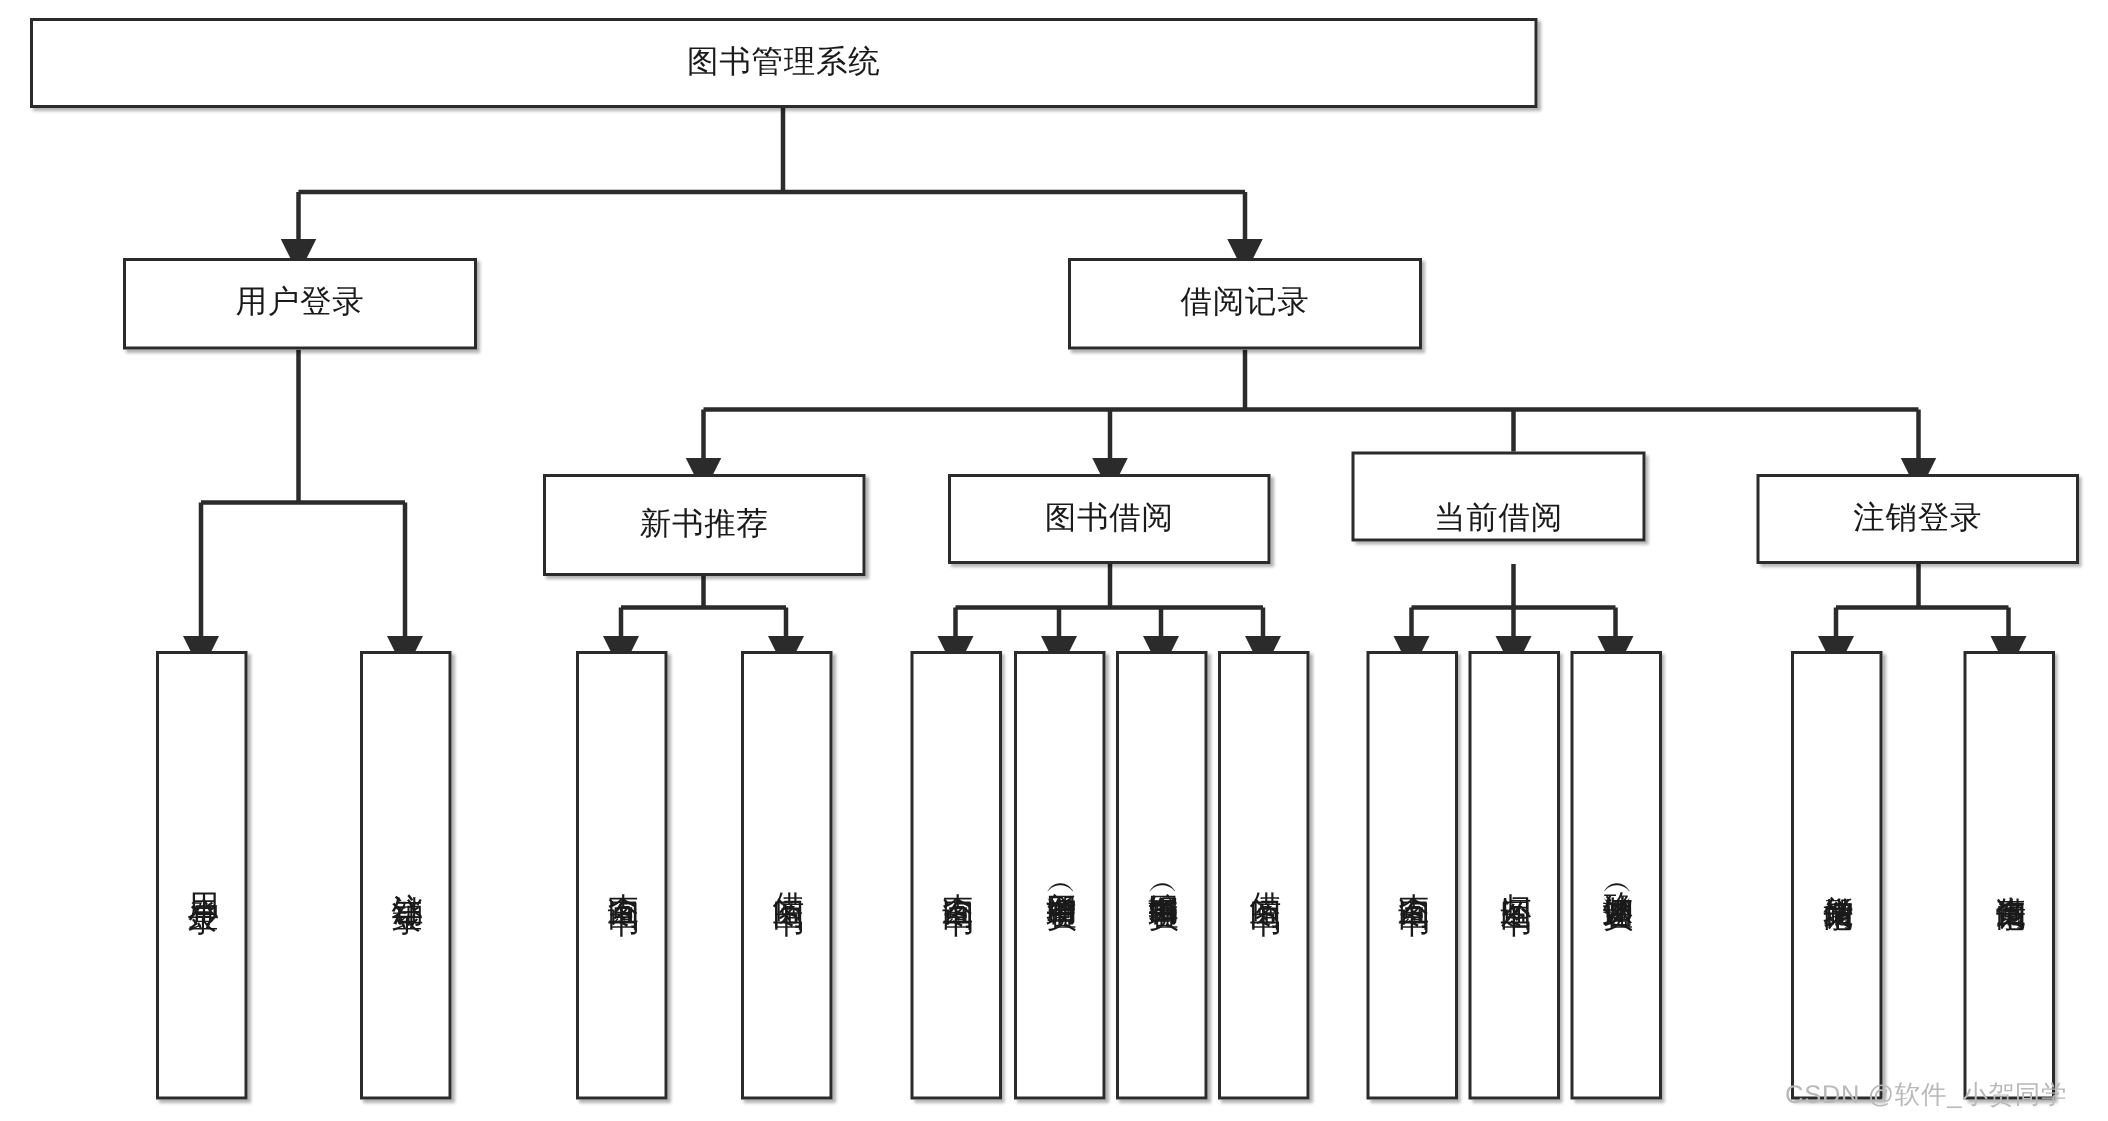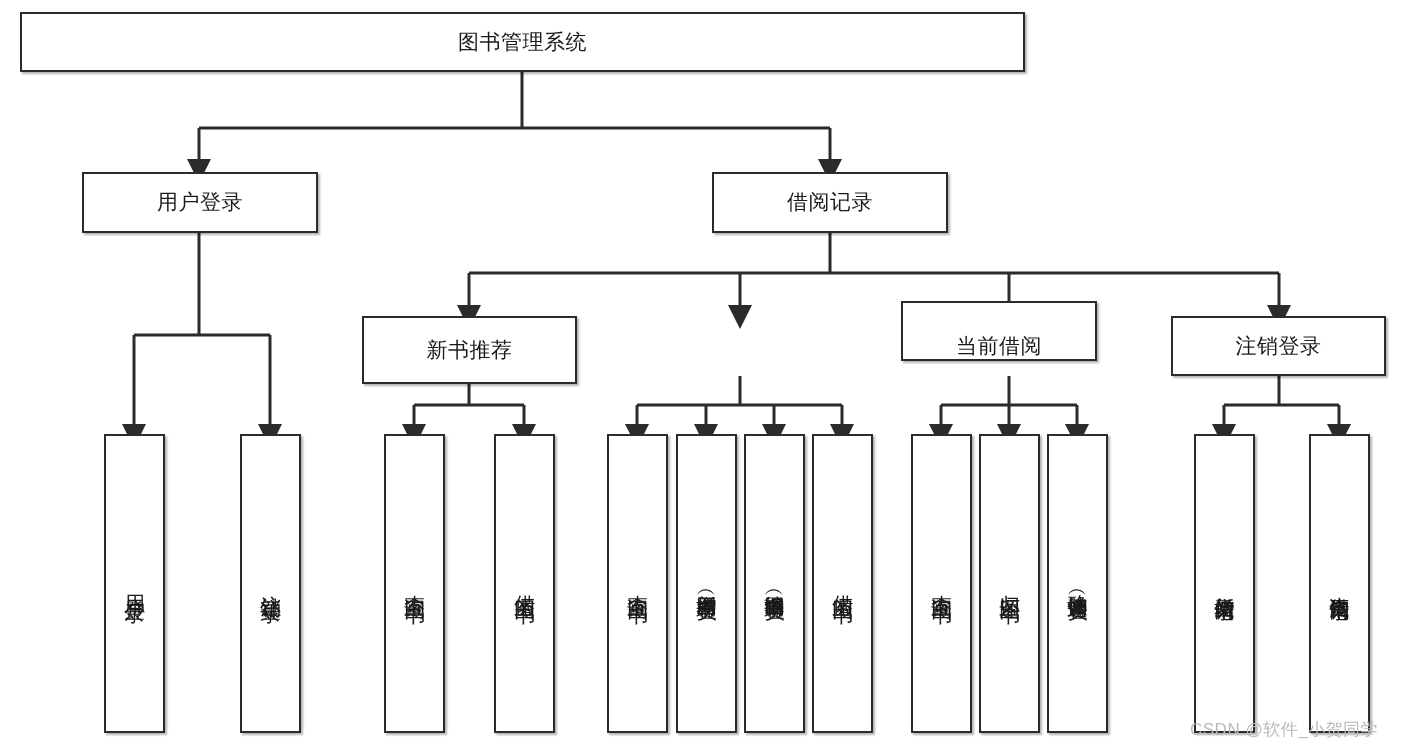--- a/index.html
+++ b/index.html
@@ -139,20 +139,23 @@
   <div class="node horiz" style="left:82px; top:172px; width:236px; height:61px;">
     <span class="label">用户登录</span>
   </div>
   <div class="node horiz" style="left:712px; top:172px; width:236px; height:61px;">
     <span class="label">借阅记录</span>
   </div>
 
   <div class="node horiz" style="left:362px; top:316px; width:215px; height:68px;">
     <span class="label">新书推荐</span>
   </div>
+  <div class="node horiz" style="left:632px; top:316px; width:215px; height:60px;">
+    <span class="label">图书借阅</span>
+  </div>
   <div class="node horiz" style="left:901px; top:301px; width:196px; height:60px;align-items:flex-end;">
     <span class="label">当前借阅</span>
   </div>
   <div class="node horiz" style="left:1171px; top:316px; width:215px; height:60px;">
     <span class="label">注销登录</span>
   </div>
 
   <div class="node vert" style="left:104px; top:434px; width:61px; height:299px;">
     <span class="label">用户登录</span>
   </div>

